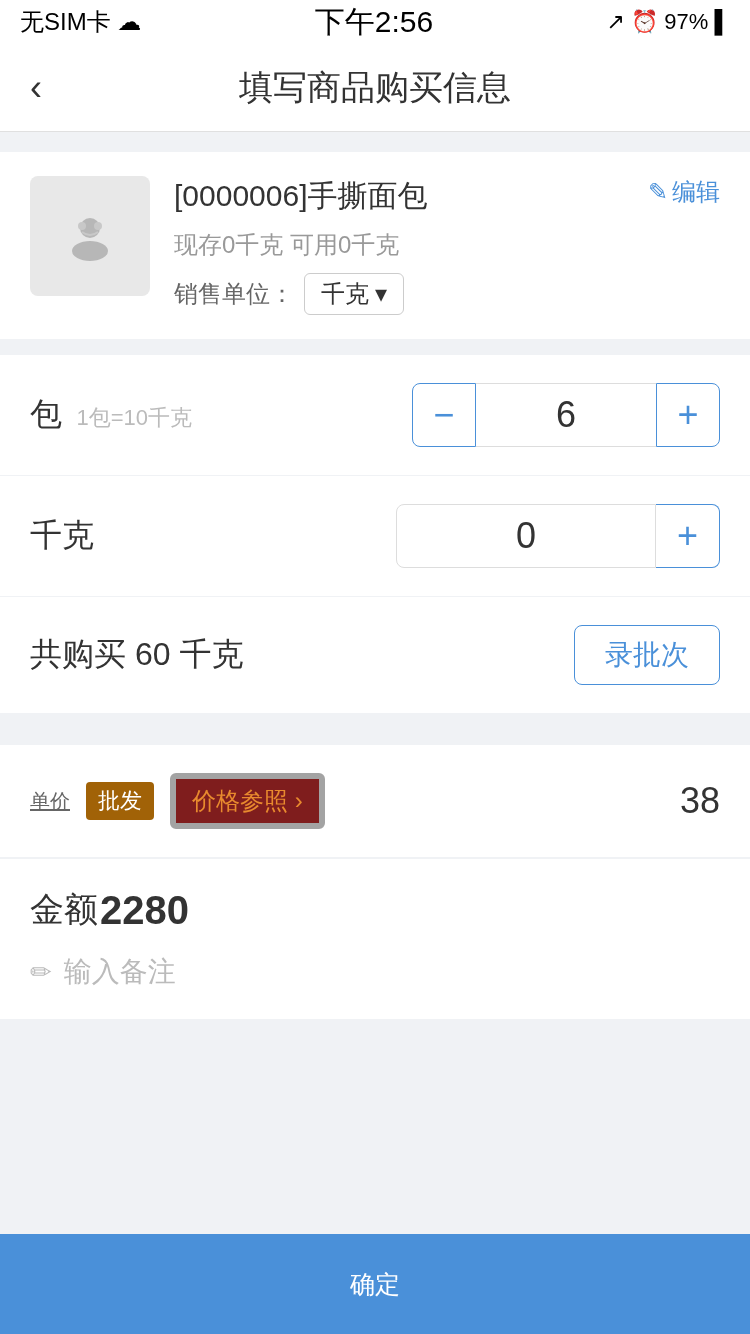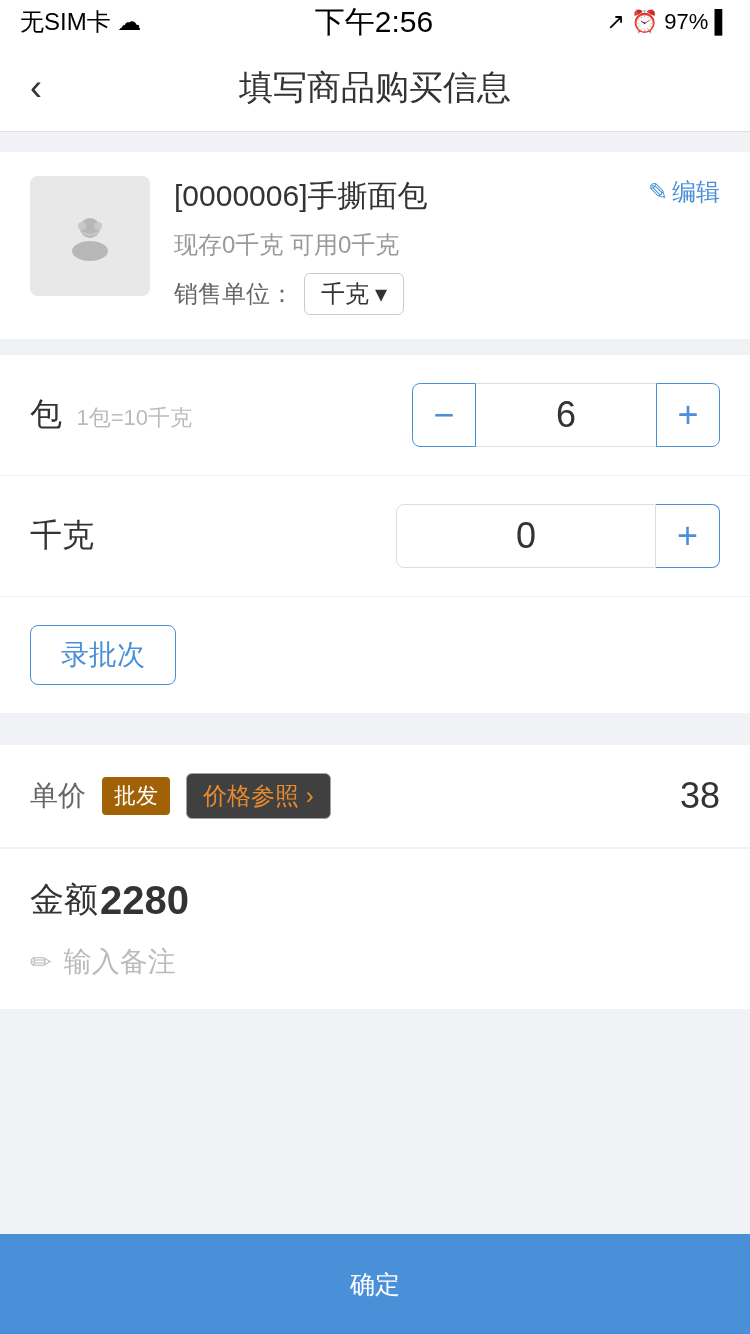--- a/index.html
+++ b/index.html
@@ -185,35 +185,35 @@
     .price-section {
       background: #fff;
       margin-top: 16px;
       padding: 28px 30px;
     }
     .price-row {
       display: flex;
       align-items: center;
       gap: 16px;
     }
-    .price-label { font-size: 28px; color: #666; }
+    .price-label { font-size: 20px; color: #666; text-decoration: underline; }
     .price-badge {
       background: #a16207;
       color: #fff;
       font-size: 22px;
       padding: 4px 12px;
       border-radius: 4px;
     }
     .price-ref-btn {
-      border: 1px solid #a3a3a3;
+      border: 6px solid #a3a3a3;
       border-radius: 6px;
       padding: 6px 16px;
       font-size: 24px;
       color: #e88a2e;
-      background: #404040;
+      background: #7f1d1d;
       display: flex;
       align-items: center;
       gap: 4px;
       cursor: pointer;
     }
     .price-value { margin-left: auto; font-size: 36px; color: #333; font-weight: 500; }
 
     
     .amount-section {
       background: #fff;
@@ -321,20 +321,21 @@
       <span style="font-size:32px;color:#333;">千克</span>
     </div>
     <div class="quantity-controls">
       <input class="qty-input-simple" type="text" value="0" style="">
       <div class="qty-btn-only-right">+</div>
     </div>
   </div>
 </div>
 
 <div class="total-row">
+  <span class="total-label">共购买 60 千克</span>
   <button class="record-batch-btn">录批次</button>
 </div>
 
 <div class="divider"></div>
 
 <div class="price-section">
   <div class="price-row">
     <span class="price-label">单价</span>
     <span class="price-badge">批发</span>
     <button class="price-ref-btn">价格参照 ›</button>

